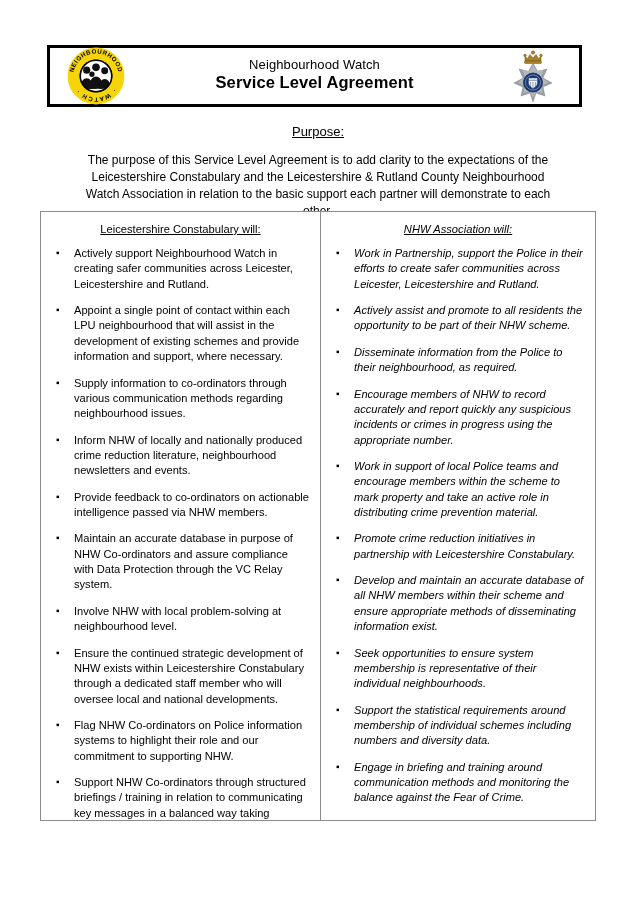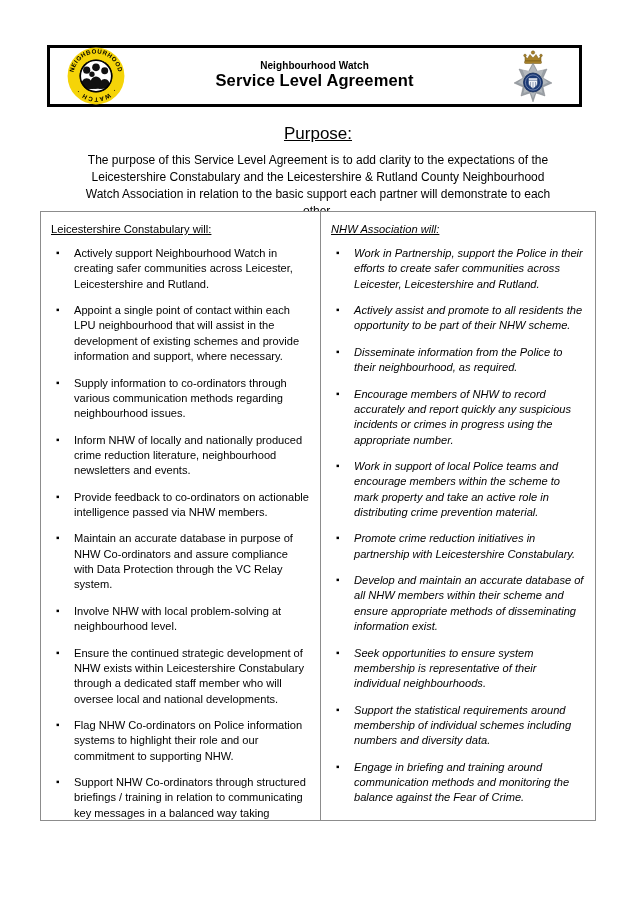--- a/index.html
+++ b/index.html
@@ -51,38 +51,38 @@
     align-items: center;
     justify-content: center;
   }
   .header-titles {
     flex: 1 1 auto;
     text-align: center;
     line-height: 1.12;
     padding-bottom: 2px;
   }
   .header-line1 {
-    font-size: 10px;
-    font-weight: bold;
+    font-size: 13px;
+    font-weight: normal;
     letter-spacing: 0.1px;
   }
   .header-line2 {
     font-size: 16.5px;
     font-weight: bold;
     letter-spacing: 0.1px;
   }
 
   
   .purpose-title {
     position: absolute;
     left: 0;
     top: 124px;
     width: 636px;
     text-align: center;
-    font-size: 17px;
+    font-size: 13px;
     text-decoration: underline;
   }
   .purpose-body {
     position: absolute;
     left: 78px;
     top: 152px;
     width: 480px;
     text-align: center;
     font-size: 12px;
     line-height: 1.42;
@@ -109,21 +109,21 @@
   .col-left {
     width: 280px;
     flex: 0 0 280px;
     border-right: 1px solid #8c8c8c;
   }
   .col-right {
     flex: 1 1 auto;
     font-style: italic;
   }
   .col-head {
-    text-align: left;
+    text-align: center;
     font-size: 11.2px;
     text-decoration: underline;
     margin: 2px 0 11px 0;
   }
   ul.items {
     list-style: none;
     margin: 0;
     padding: 0;
   }
   ul.items > li {

